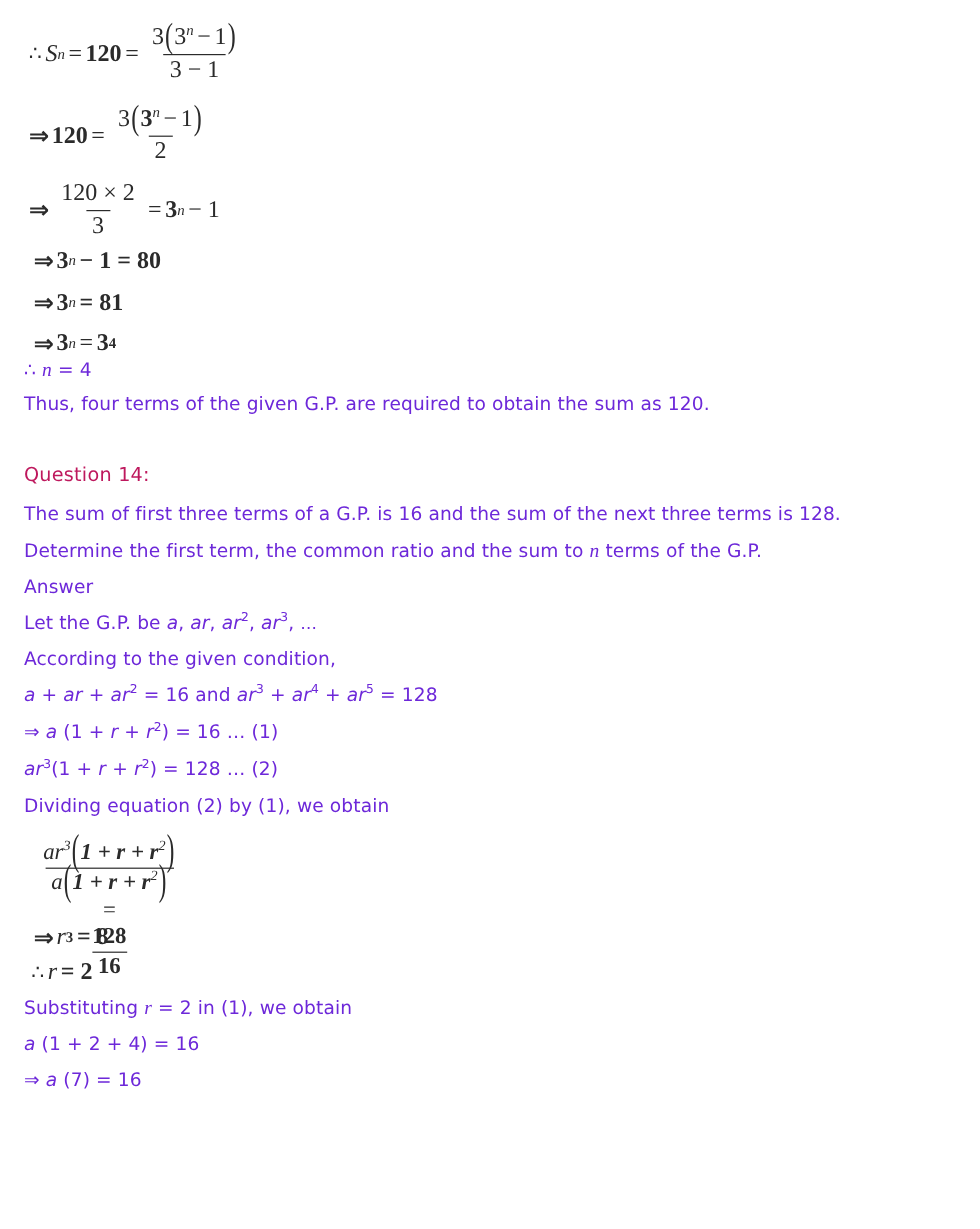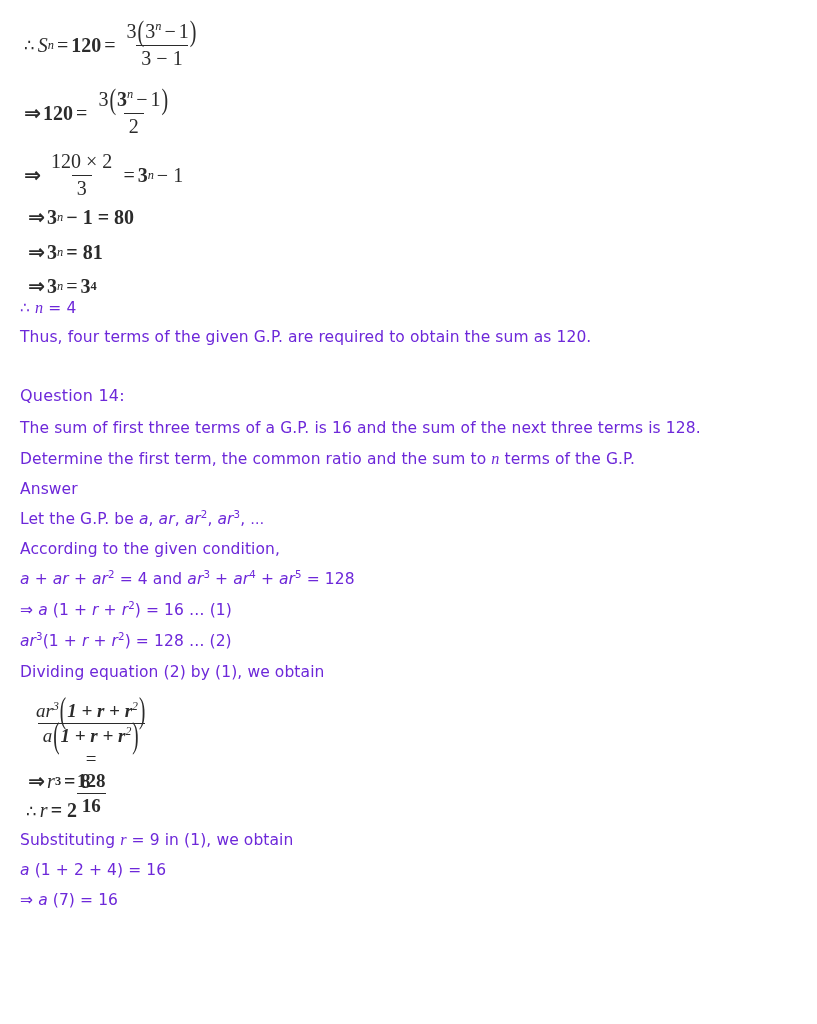--- a/index.html
+++ b/index.html
@@ -32,21 +32,21 @@
   }
   .body-text {
     font-family: "DejaVu Sans", sans-serif;
     font-size: 15.5px;
     color: #6d28d9;
     letter-spacing: 0.1px;
   }
   .q-head {
     font-family: "DejaVu Sans", sans-serif;
     font-size: 16px;
-    color: #6d28d9;
+    color: #be185d;
     letter-spacing: 0.2px;
     text-align: center;
   }
   .ital { font-style: italic; }
   sup {
     font-size: 0.66em;
     vertical-align: super;
     line-height: 0;
   }
   .ell { letter-spacing: 1px; font-size: 0.9em; }
@@ -214,21 +214,21 @@
   </div>
 
   <div class="row body-text" style="top:540px;">According to the given condition,</div>
 
   <div class="row body-text" style="top:570px;">
     <span class="ital">a</span>
     <span>+</span>
     <span class="ital">ar</span>
     <span>+</span>
     <span class="ital">ar</span><sup>2</sup>
-    <span>= 4 and</span>
+    <span>= 16 and</span>
     <span class="ital">ar</span><sup>3</sup>
     <span>+</span>
     <span class="ital">ar</span><sup>4</sup>
     <span>+</span>
     <span class="ital">ar</span><sup>5</sup>
     <span>= 128</span>
   </div>
 
   <div class="row body-text" style="top:601px;">
     <span>⇒</span>
@@ -269,21 +269,21 @@
 
   <div class="matheq" style="left:26px; top:799px; font-size:20px;">
     <span class="ther">∴</span>
     <span class="mi">r</span>
     <span class="mb op">= 2</span>
   </div>
 
   <div class="row body-text" style="top:831px;">
     <span>Substituting</span>
     <span class="ital" style="font-family:'Liberation Serif',serif; font-size:1.05em;">r</span>
-    <span>= 9 in (1), we obtain</span>
+    <span>= 2 in (1), we obtain</span>
   </div>
 
   <div class="row body-text" style="top:861px;">
     <span class="ital">a</span>
     <span>(1 + 2 + 4) = 16</span>
   </div>
 
   <div class="row body-text" style="top:891px;text-align:right;">
     <span>⇒</span>
     <span class="ital">a</span>

